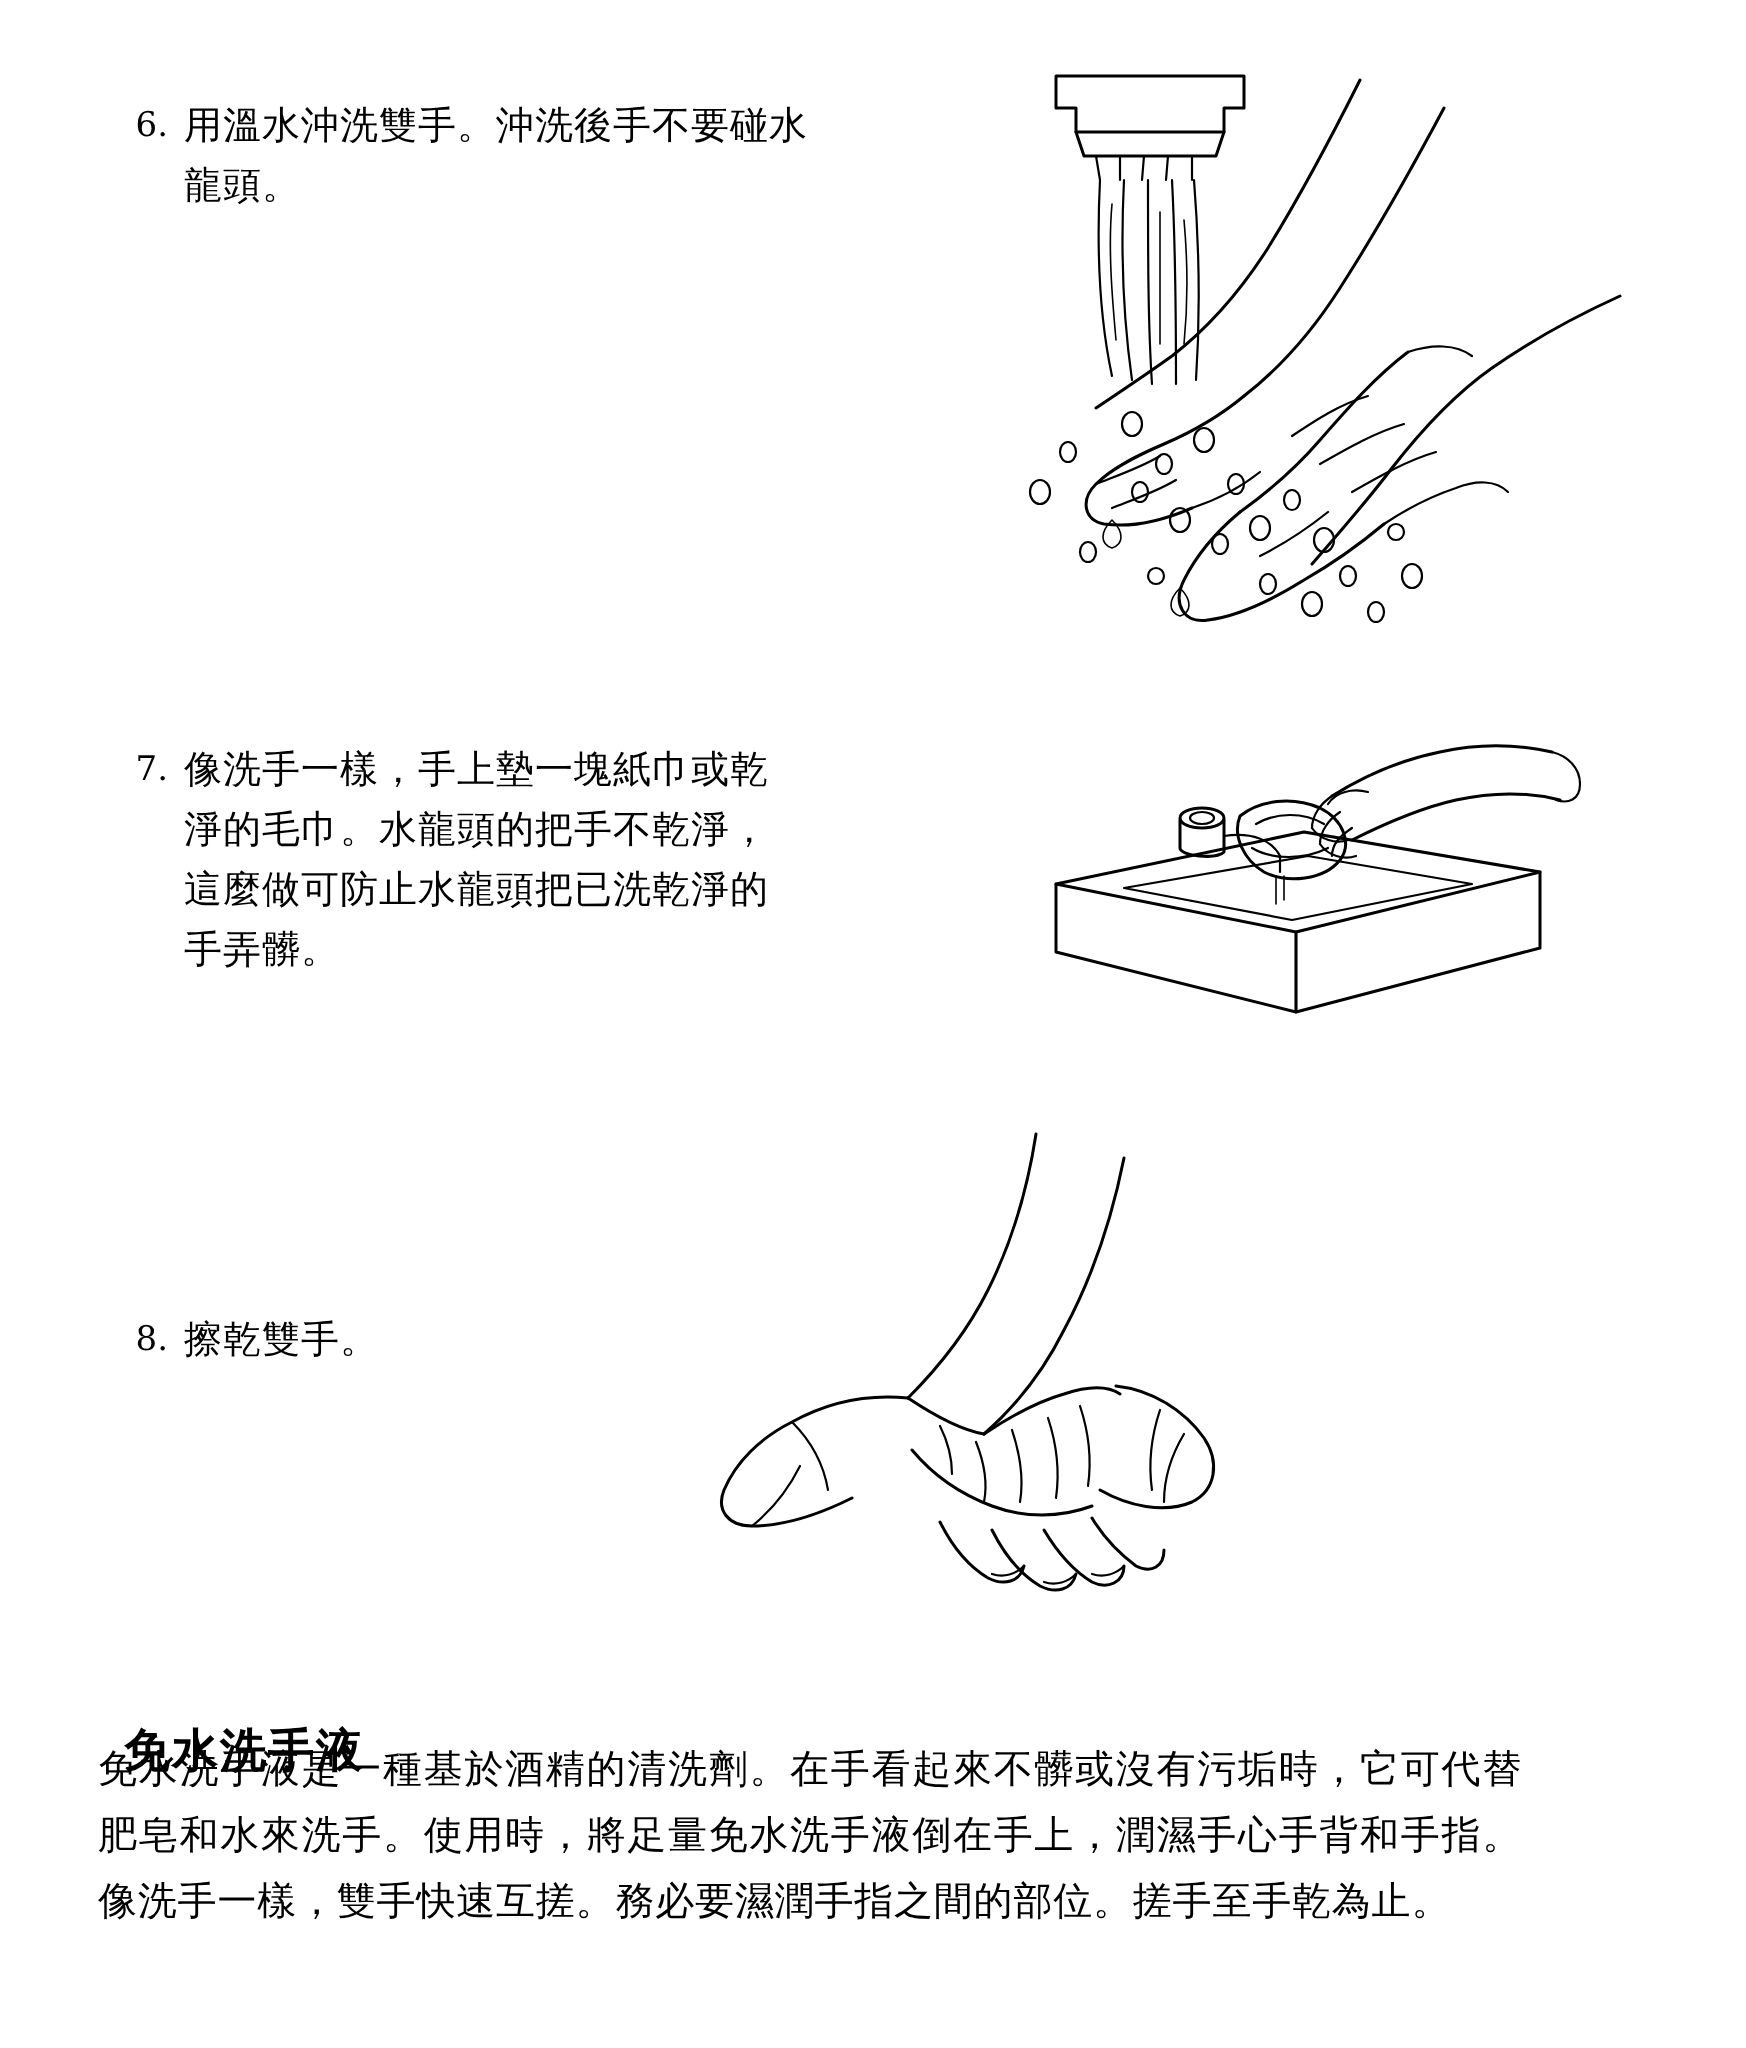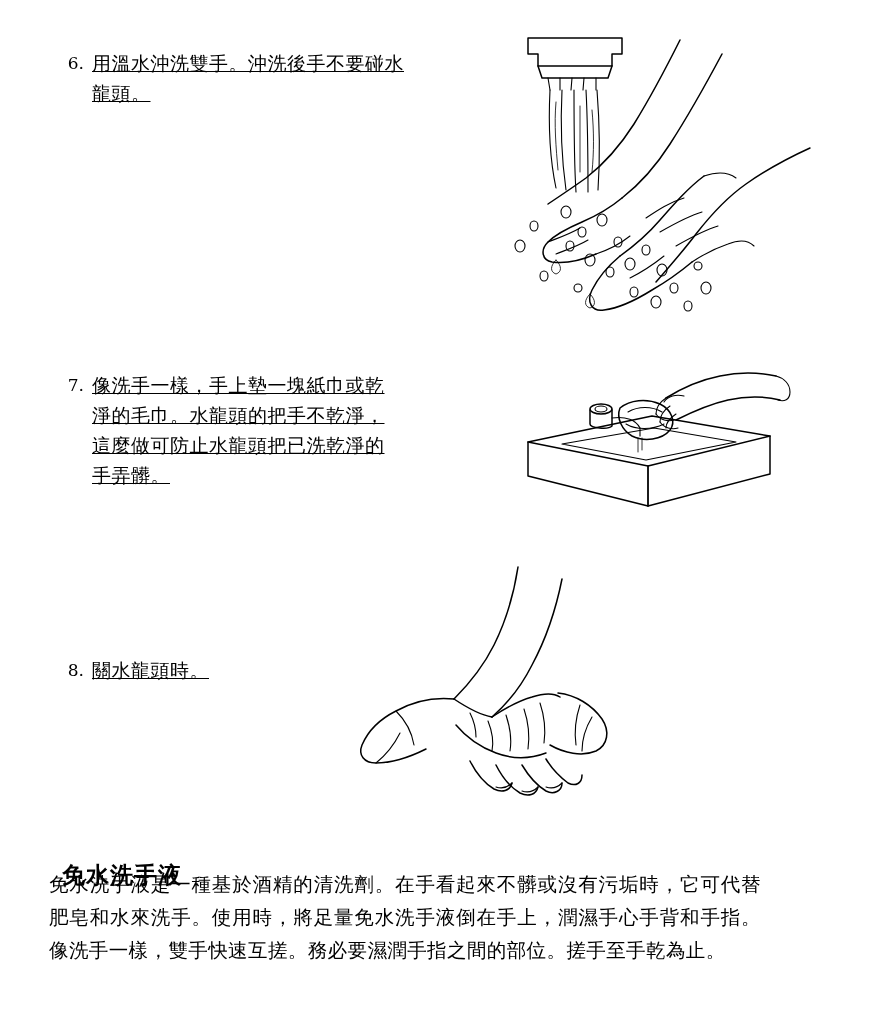--- a/index.html
+++ b/index.html
@@ -34,21 +34,20 @@
     line-height: 30px;
     font-family: "DejaVu Serif", serif;
     flex: 0 0 auto;
   }
   .step-text {
     margin-left: 8px;
     font-size: 19px;
     line-height: 30px;
     letter-spacing: 0.5px;
     white-space: pre-line;
-    text-decoration: underline;
   }
 
   #step6 { left: 56px;  top: 48px;  width: 430px; }
   #step7 { left: 56px;  top: 370px; width: 420px; }
   #step8 { left: 56px;  top: 655px; width: 300px; }
 
   
   .section-heading {
     position: absolute;
     left: 62px;
@@ -193,21 +192,21 @@
       <path class="ln-thin" d="M206 64 C200 68 196 72 196 78"></path>
       <path class="ln-thin" d="M186 64 C190 70 198 72 204 70"></path>
       <path class="ln-thin" d="M190 72 C194 78 202 80 208 78"></path>
 
       <path class="ln-thin" d="M214 46 C206 44 198 46 194 52"></path>
     </svg>
   </div>
 
   <div class="step" id="step8">
     <div class="step-num">8.</div>
-    <div class="step-text">關水龍頭時。</div>
+    <div class="step-text">擦乾雙手。</div>
   </div>
 
   <div class="illus" id="illus-dry">
     <svg width="330" height="250" viewBox="0 0 330 250" aria-hidden="true">
 
       <path class="ln" d="M188 2 C184 28 176 56 164 80 C154 100 140 118 124 134"></path>
       <path class="ln" d="M232 14 C226 44 216 74 202 100 C192 120 178 138 162 152"></path>
 
       <path class="ln" d="M124 134 C104 132 84 136 66 146 C50 154 38 166 32 180 C28 190 34 198 46 198 C62 198 80 192 96 184"></path>
       <path class="ln-thin" d="M66 146 C76 156 82 168 84 180"></path>

